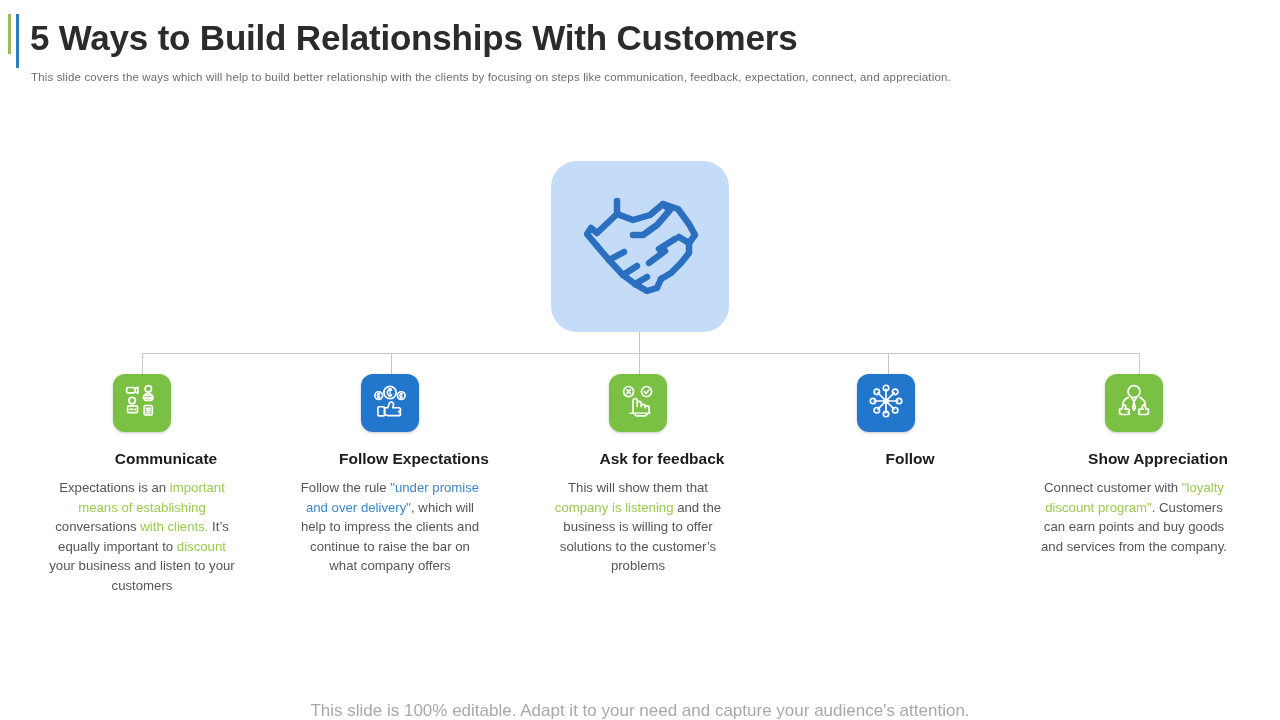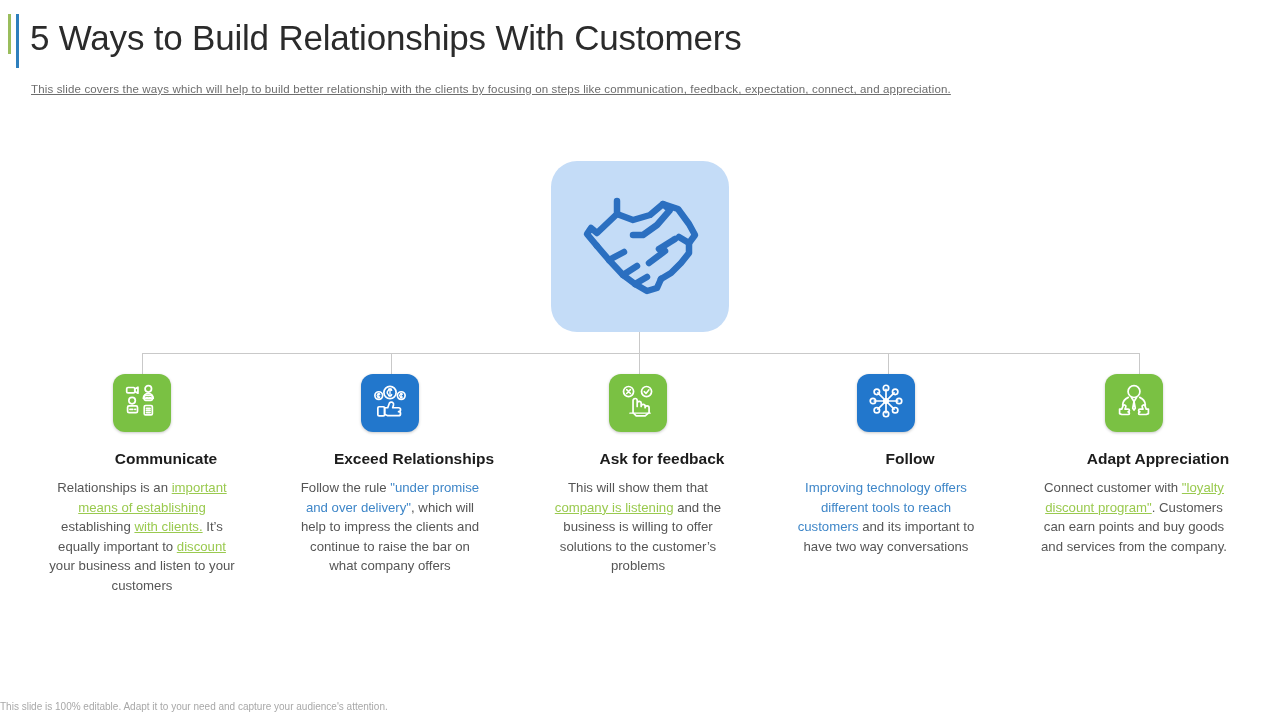--- a/index.html
+++ b/index.html
@@ -37,37 +37,36 @@
     top: 0px;
     width: 3px;
     height: 54px;
     background: #2E7FBD;
   }
   .slide-title {
     position: absolute;
     left: 30px;
     top: 18px;
     font-size: 35px;
-    font-weight: 400;
+    font-weight: 700;
     color: #2b2b2b;
     letter-spacing: -0.2px;
     white-space: nowrap;
   }
   .slide-subtitle {
     position: absolute;
     left: 31px;
-    top: 83px;
+    top: 71px;
     width: 1100px;
     font-size: 11.5px;
     color: #6d6d6d;
     letter-spacing: 0.15px;
     text-align: justify;
     text-align-last: left;
     white-space: nowrap;
-    text-decoration: underline;
   }
 
   
   .hub {
     position: absolute;
     left: 551px;
     top: 161px;
     width: 178px;
     height: 171px;
     background: #C4DCF7;
@@ -118,31 +117,31 @@
     margin-left: 48px;
   }
   .col-body {
     margin-top: 8px;
     font-size: 13.2px;
     color: #555555;
     text-align: center;
     line-height: 19.5px;
     max-width: 186px;
   }
-  .hl-green { color: #9ACA4F; text-decoration: underline; }
+  .hl-green { color: #9ACA4F; }
   .hl-blue  { color: #3E86C8; }
 
   
   .footer-note {
     position: absolute;
     left: 0;
     top: 701px;
     width: 1280px;
-    text-align: left;
-    font-size: 10px;
+    text-align: center;
+    font-size: 17px;
     color: #a8a8a8;
   }
 </style>
 </head>
 <body>
 
 <div class="accent-bars">
   <div class="accent-green"></div>
   <div class="accent-blue"></div>
 </div>
@@ -189,39 +188,39 @@
           <path d="M24.6 16.6 h1.6 M28 16.6 h1.6"></path>
           <circle cx="9" cy="19.5" r="3.6"></circle>
           <rect x="4" y="25.5" width="11" height="7.5" rx="1.6"></rect>
           <path d="M6.6 29.2 h3.2 M12 29.2 h0.8"></path>
           <rect x="22.5" y="25" width="9" height="10.5" rx="1.4"></rect>
           <path d="M25 28.2 h4 M25 30.5 h4 M25 32.8 h4"></path>
         </svg>
       </span>
     </div>
     <div class="col-heading">Communicate</div>
-    <div class="col-body"><span>Relationships is an </span><span class="hl-green">important means of establishing</span><span> establishing </span><span class="hl-green">with clients.</span><span> It’s equally important to </span><span class="hl-green">discount</span><span> your business and listen to your customers</span></div>
+    <div class="col-body"><span>Expectations is an </span><span class="hl-green">important means of establishing</span><span> conversations </span><span class="hl-green">with clients.</span><span> It’s equally important to </span><span class="hl-green">discount</span><span> your business and listen to your customers</span></div>
   </div>
 
   <div class="col">
     <div class="icon-tile tile-blue">
       <span>
         <svg width="36" height="36" viewBox="0 0 40 40" fill="none" stroke="#ffffff" stroke-width="1.9" stroke-linecap="round" stroke-linejoin="round">
           <circle cx="20" cy="10.5" r="6.8"></circle>
           <path d="M20 6.6 v7.8 M18.1 8.2 a1.9 1.9 0 0 1 3.8 0 a1.9 1.9 0 0 0 -3.8 4.6 a1.9 1.9 0 0 0 3.8 0" stroke-width="1.5"></path>
           <circle cx="7.5" cy="14" r="4.3"></circle>
           <path d="M7.5 11.6 v4.8 M6.3 12.7 a1.2 1.2 0 0 1 2.4 0 a1.2 1.2 0 0 0 -2.4 2.6 a1.2 1.2 0 0 0 2.4 0" stroke-width="1.3"></path>
           <circle cx="32.5" cy="14" r="4.3"></circle>
           <path d="M32.5 11.6 v4.8 M31.3 12.7 a1.2 1.2 0 0 1 2.4 0 a1.2 1.2 0 0 0 -2.4 2.6 a1.2 1.2 0 0 0 2.4 0" stroke-width="1.3"></path>
           <path d="M14 27.5 L17.5 27.5 L19.5 22 a2.6 2.6 0 0 1 4.4 2.4 L23 27.5 L29.5 27.5 a2.2 2.2 0 0 1 0 4.4 a2.2 2.2 0 0 1 0 4.4 L17.5 36.3 L14 34.8 Z"></path>
           <rect x="6.5" y="26.4" width="7.5" height="10.2" rx="1.4"></rect>
         </svg>
       </span>
     </div>
-    <div class="col-heading">Exceed Relationships</div>
+    <div class="col-heading">Follow Expectations</div>
     <div class="col-body"><span>Follow the rule </span><span class="hl-blue">"under promise and over delivery"</span><span>, which will help to impress the clients and continue to raise the bar on what company offers</span></div>
   </div>
 
   <div class="col">
     <div class="icon-tile tile-green">
       <span>
         <svg width="36" height="36" viewBox="0 0 40 40" fill="none" stroke="#ffffff" stroke-width="1.9" stroke-linecap="round" stroke-linejoin="round">
           <circle cx="9.5" cy="9.5" r="5.6"></circle>
           <path d="M7.4 7.4 L11.6 11.6 M11.6 7.4 L7.4 11.6" stroke-width="1.7"></path>
           <circle cx="29.5" cy="9.5" r="5.6"></circle>
@@ -246,36 +245,35 @@
           <circle cx="5.5" cy="20" r="3"></circle>
           <circle cx="34.5" cy="20" r="3"></circle>
           <circle cx="9.8" cy="9.8" r="3"></circle>
           <circle cx="30.2" cy="30.2" r="3"></circle>
           <circle cx="30.2" cy="9.8" r="3"></circle>
           <circle cx="9.8" cy="30.2" r="3"></circle>
         </svg>
       </span>
     </div>
     <div class="col-heading">Follow</div>
-    <div class="col-body"><span class="hl-blue">Improving technology offers different tools to reach customers</span><span> and its important to have two way conversations</span></div>
   </div>
 
   <div class="col">
     <div class="icon-tile tile-green">
       <span>
         <svg width="36" height="36" viewBox="0 0 40 40" fill="none" stroke="#ffffff" stroke-width="1.9" stroke-linecap="round" stroke-linejoin="round">
           <circle cx="20" cy="9.5" r="6.6"></circle>
           <path d="M13.6 16 a10 10 0 0 0 -6.2 8.5"></path>
           <path d="M26.4 16 a10 10 0 0 1 6.2 8.5"></path>
           <path d="M17.2 16.2 L20 20.5 L22.8 16.2"></path>
           <path d="M20 20.5 L18.6 28 L20 30 L21.4 28 Z"></path>
           <path d="M4 29 L6.4 29 L7.8 25.4 a1.7 1.7 0 0 1 3 1.6 L10 29 L13.4 29 a1.5 1.5 0 0 1 0 3 a1.5 1.5 0 0 1 0 3 L6.4 35 L4 34 Z"></path>
           <path d="M36 29 L33.6 29 L32.2 25.4 a1.7 1.7 0 0 0 -3 1.6 L30 29 L26.6 29 a1.5 1.5 0 0 0 0 3 a1.5 1.5 0 0 0 0 3 L33.6 35 L36 34 Z"></path>
         </svg>
       </span>
     </div>
-    <div class="col-heading">Adapt Appreciation</div>
+    <div class="col-heading">Show Appreciation</div>
     <div class="col-body"><span>Connect customer with </span><span class="hl-green">"loyalty discount program"</span><span>. Customers can earn points and buy goods and services from the company.</span></div>
   </div>
 
 </div>
 
 <div class="footer-note">This slide is 100% editable. Adapt it to your need and capture your audience's attention.</div>
 
 </body></html>

